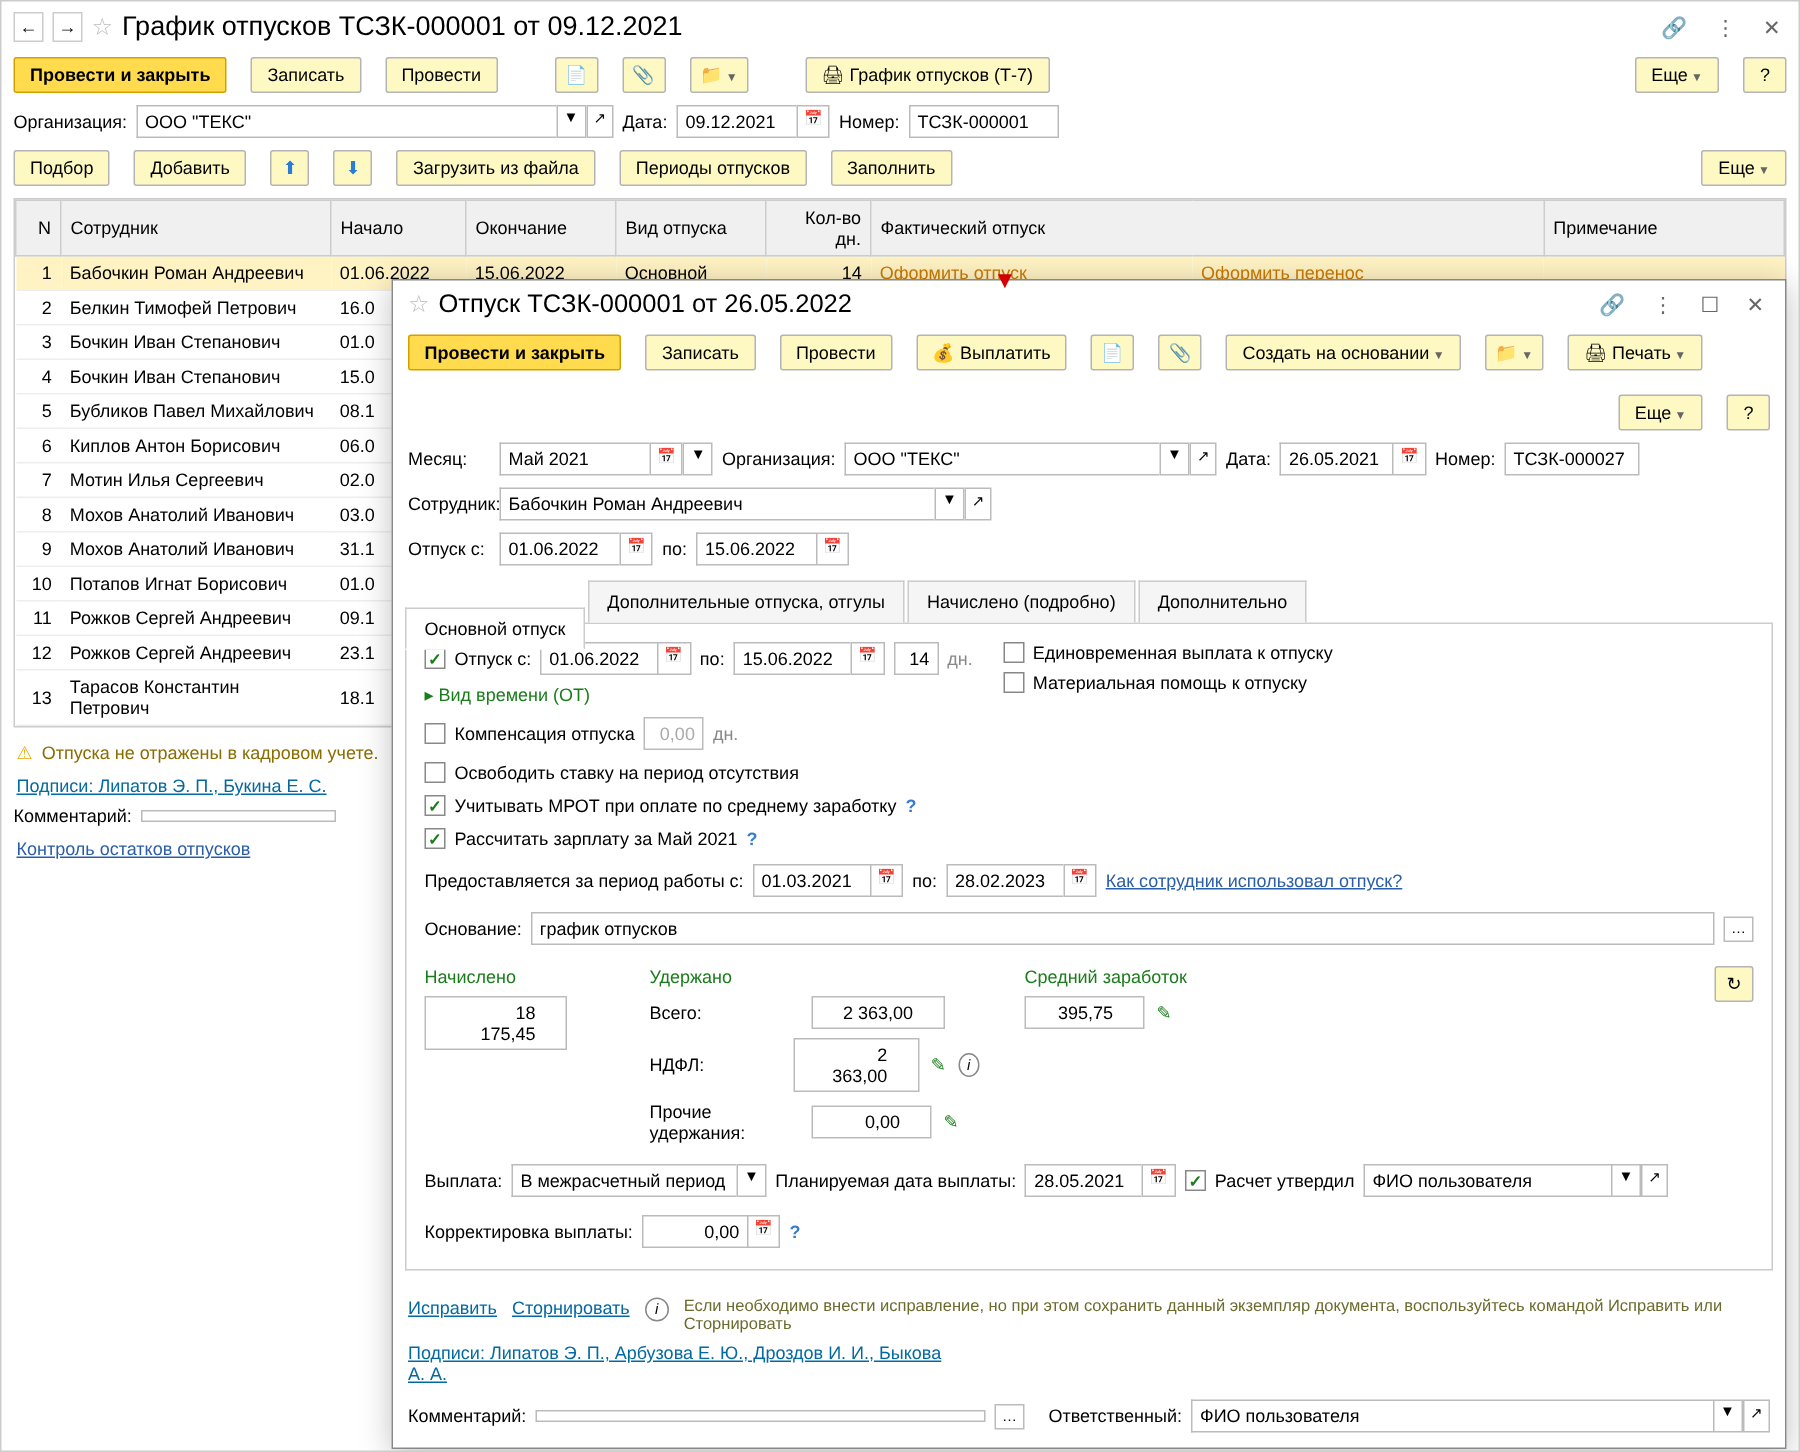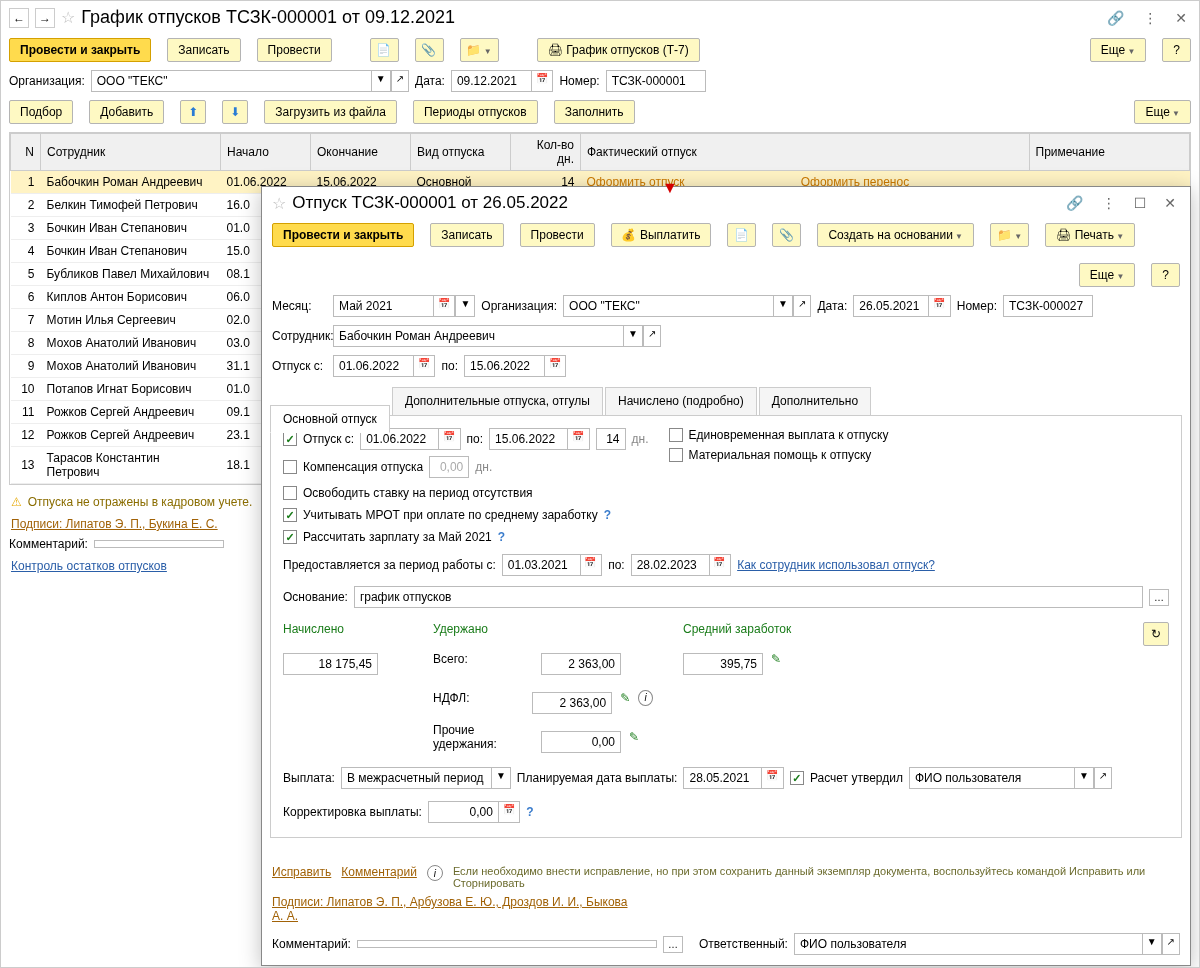--- a/index.html
+++ b/index.html
@@ -19,42 +19,42 @@
 .label { white-space: nowrap; }
 .input { border: 1px solid #bbb; padding: 3px 5px; background: #fff; }
 .input-group { display: flex; align-items: stretch; }
 .input-group .input { border-right: none;}
 .table-wrap { margin: 4px 8px; border: 1px solid #ccc; }
 table { border-collapse: collapse; width: 100%; }
 th { background: #f0f0f0; border: 1px solid #ccc; padding: 4px 6px; text-align: left; font-weight: normal; }
 td { border-bottom: 1px solid #eee; padding: 4px 6px; }
 tr.selected td { background: #fff3c4; }
 .num-col { text-align: right; width: 30px;}
-.link { color: #a16207; text-decoration: underline; cursor: pointer;}
+.link { color: #0369a1; text-decoration: underline; cursor: pointer;}
 .link-dashed { border-bottom: 1px dashed #cc7a00; color: #cc7a00; cursor: pointer;}
 .warning-row { padding: 6px 10px; color: #8a6d00; display: flex; align-items: center; gap: 6px;}
 .warn-icon { color: #e6a800; }
 
 .modal { position: absolute; left: 260px; top: 185px; width: 930px; height: 780px; background: #fff; border: 1px solid #888; box-shadow: 0 4px 20px rgba(0,0,0,.25); display: flex; flex-direction: column;}
 .tabs { display: flex; border-bottom: 1px solid #ccc; margin: 6px 8px 0;}
 .tab { padding: 6px 12px; border: 1px solid #ccc; border-bottom: none; background: #f5f5f5; margin-right: 2px; cursor: pointer;}
 .tab.active { background: #fff; border-bottom: 1px solid #fff; position: relative; top: 18px;}
 .tab-content { padding: 10px 12px; border: 1px solid #ccc; border-top: none; margin: 0 8px 8px; }
 .green { color: #1a7c1a; }
 .checkbox { display: inline-flex; align-items: center; gap: 5px; cursor: pointer;}
 .cb { width: 14px; height: 14px; border: 1px solid #888; display:inline-flex; align-items:center; justify-content:center; font-size:11px; color:#1a7c1a; font-weight:bold;}
 .info-icon { display:inline-flex; width:16px; height:16px; border:1px solid #888; border-radius:50%; align-items:center; justify-content:center; font-size:10px; font-style:italic;}
 .pencil { color:#1a7c1a; cursor:pointer;}
 .help-q { color:#3a7ccc; cursor:pointer; font-weight:bold;}
 .calc-section { display:flex; gap:30px; margin-top:10px; align-items:flex-start;}
 .calc-col {}
 .calc-header { color:#1a7c1a; margin-bottom:6px;}
 .calc-row { display:flex; align-items:center; gap:8px; margin-bottom:6px;}
 .calc-label { display:inline-block;}
-.calc-value { border:1px solid #bbb; padding:3px 5px; text-align:right; min-width:80px; display:inline-block;margin-top:11px;}
+.calc-value { border:1px solid #bbb; padding:3px 20px; text-align:right; min-width:80px; display:inline-block;}
 .bottom-block { margin-top:auto; padding: 8px 10px; }
 .olive-text { color:#6b6b2d; font-size:11px;}
 .arrow-down-red { position:absolute; left: 400px; top:-8px; color:#d40000; font-size:16px; font-weight:bold;}
 .sbtn { border:1px solid #bbb; background:#fff; padding:2px 4px; font-size:10px; cursor:pointer;}
 .dd-arrow::after{content:" ▼"; font-size:8px; color:#666;}
 </style>
 </head>
 <body>
 
 <div class="titlebar">
@@ -379,20 +379,23 @@
             </div>
           <span class="label">по:</span>
           <div class="input-group">
               <span class="input" style="width:78px">15.06.2022</span>
               <span class="sbtn">📅</span>
             </div>
           <span class="input" style="width:30px;text-align:right">14</span>
           <span class="label" style="color:#888">дн.</span>
         </div>
         <div class="form-row" style="padding:4px 0">
+          <span class="green" style="cursor:pointer">▸ <span>Вид времени (ОТ)</span></span>
+        </div>
+        <div class="form-row" style="padding:4px 0">
           <span class="checkbox">
               <span class="cb"></span>
             </span>
           <span class="label">Компенсация отпуска</span>
           <span class="input" style="width:40px;text-align:right;color:#aaa">0,00</span>
           <span class="label" style="color:#888">дн.</span>
         </div>
         <div class="form-row" style="padding:4px 0">
           <span class="checkbox">
               <span class="cb"></span>
@@ -513,21 +516,21 @@
           <span class="input" style="width:70px;text-align:right">0,00</span>
           <span class="sbtn">📅</span>
         </div>
       <span class="help-q">?</span>
     </div>
   </div>
 
   <div class="bottom-block">
     <div style="display:flex; gap:10px; align-items:flex-start; margin-bottom:6px">
       <span class="link">Исправить</span>
-      <span class="link">Комментарий</span>
+      <span class="link">Сторнировать</span>
       <span class="info-icon">i</span>
       <span class="olive-text" style="flex:1">Если необходимо внести исправление, но при этом сохранить данный экземпляр документа, воспользуйтесь командой Исправить или Сторнировать</span>
     </div>
     <div style="margin-bottom:8px;max-width:370px">
       <span class="link">Подписи: Липатов Э. П., Арбузова Е. Ю., Дроздов И. И., Быкова А. А.</span>
     </div>
     <div class="form-row" style="padding:2px 0">
       <span class="label">Комментарий:</span>
       <span class="input" style="width:300px"></span>
       <span class="sbtn">…</span>

